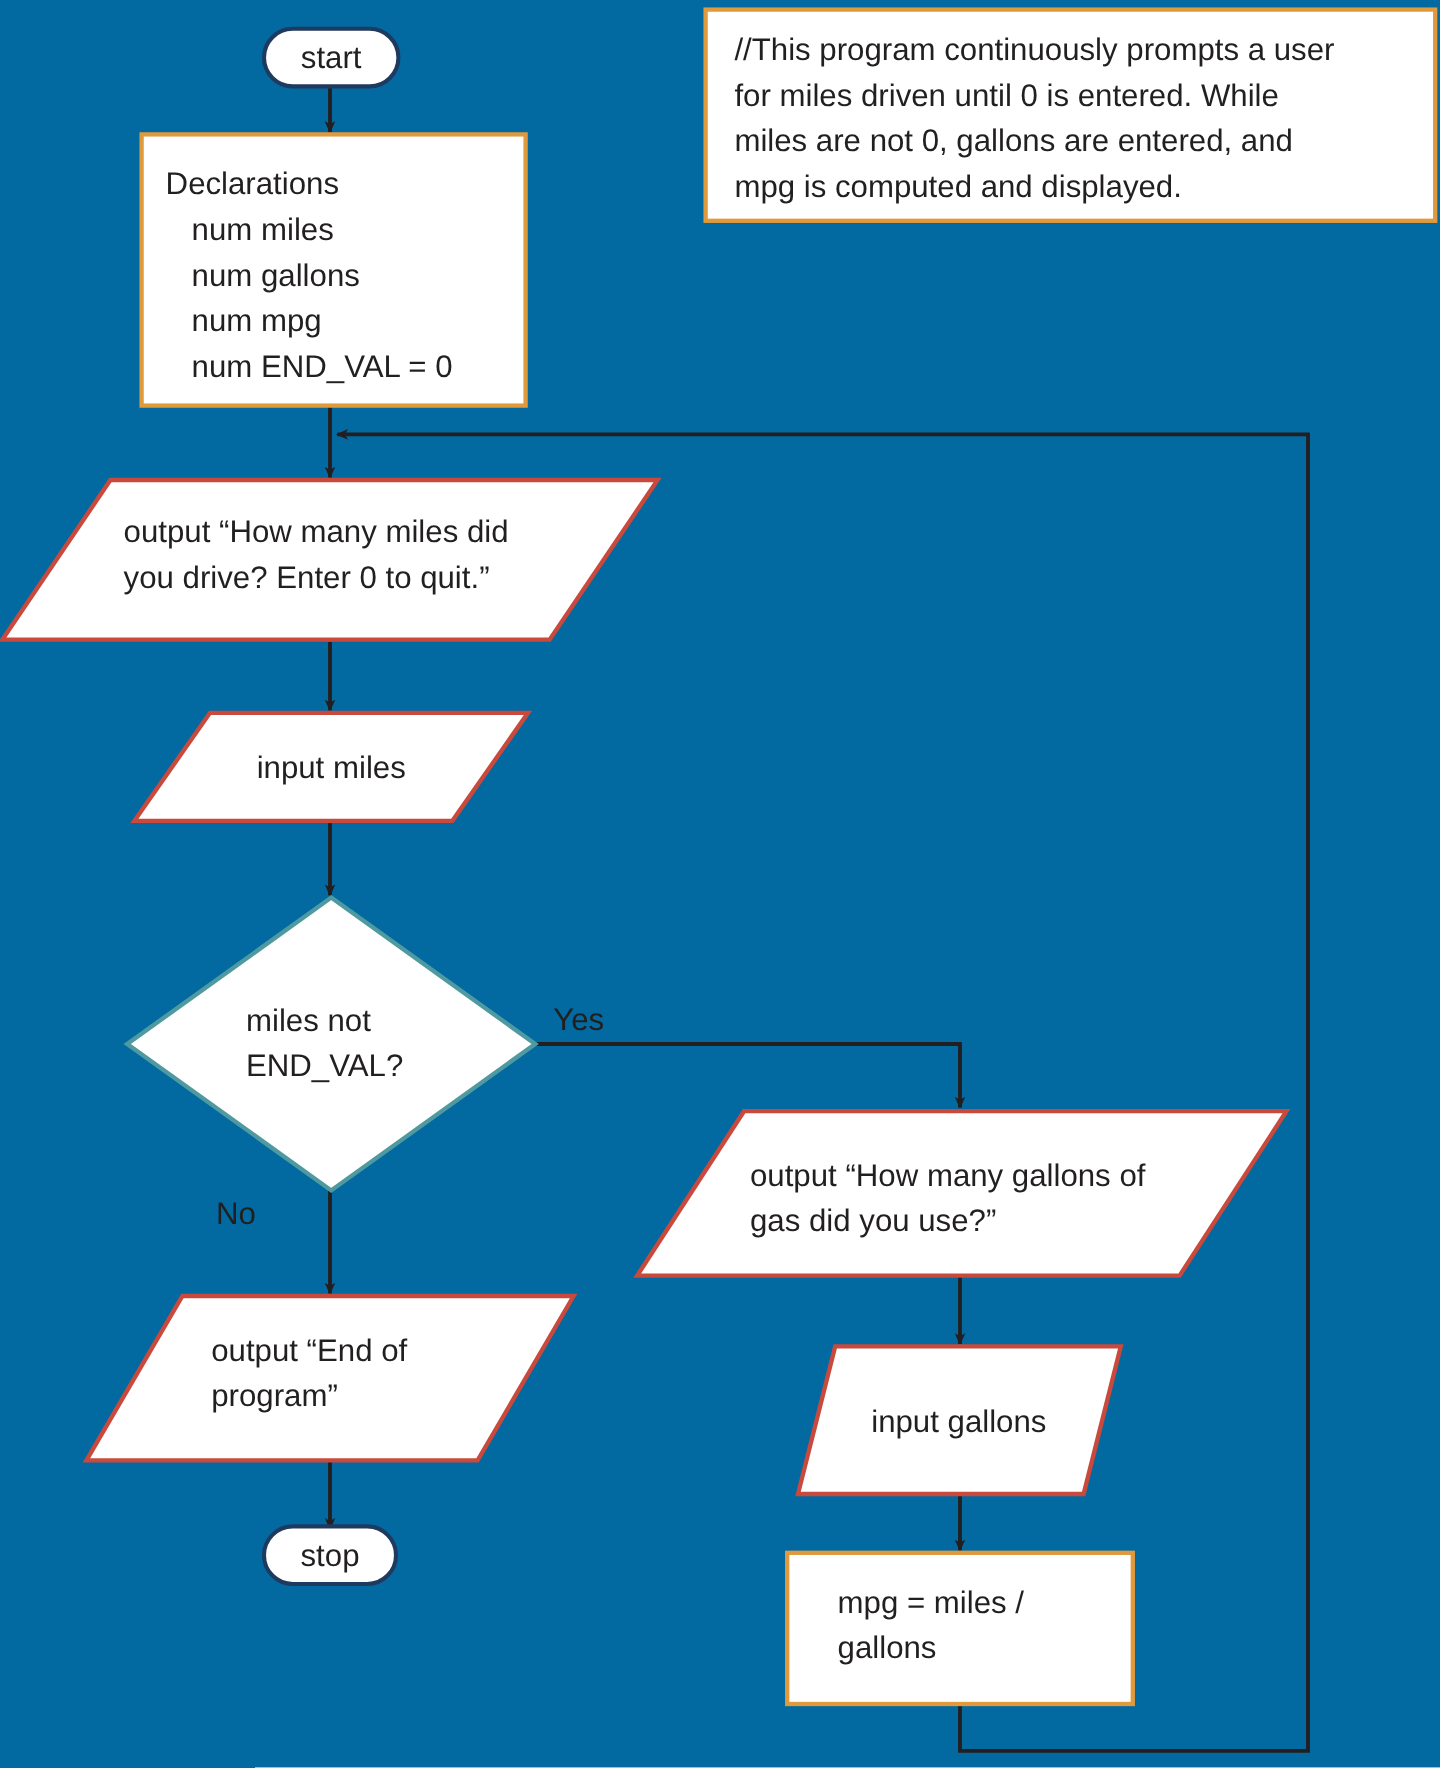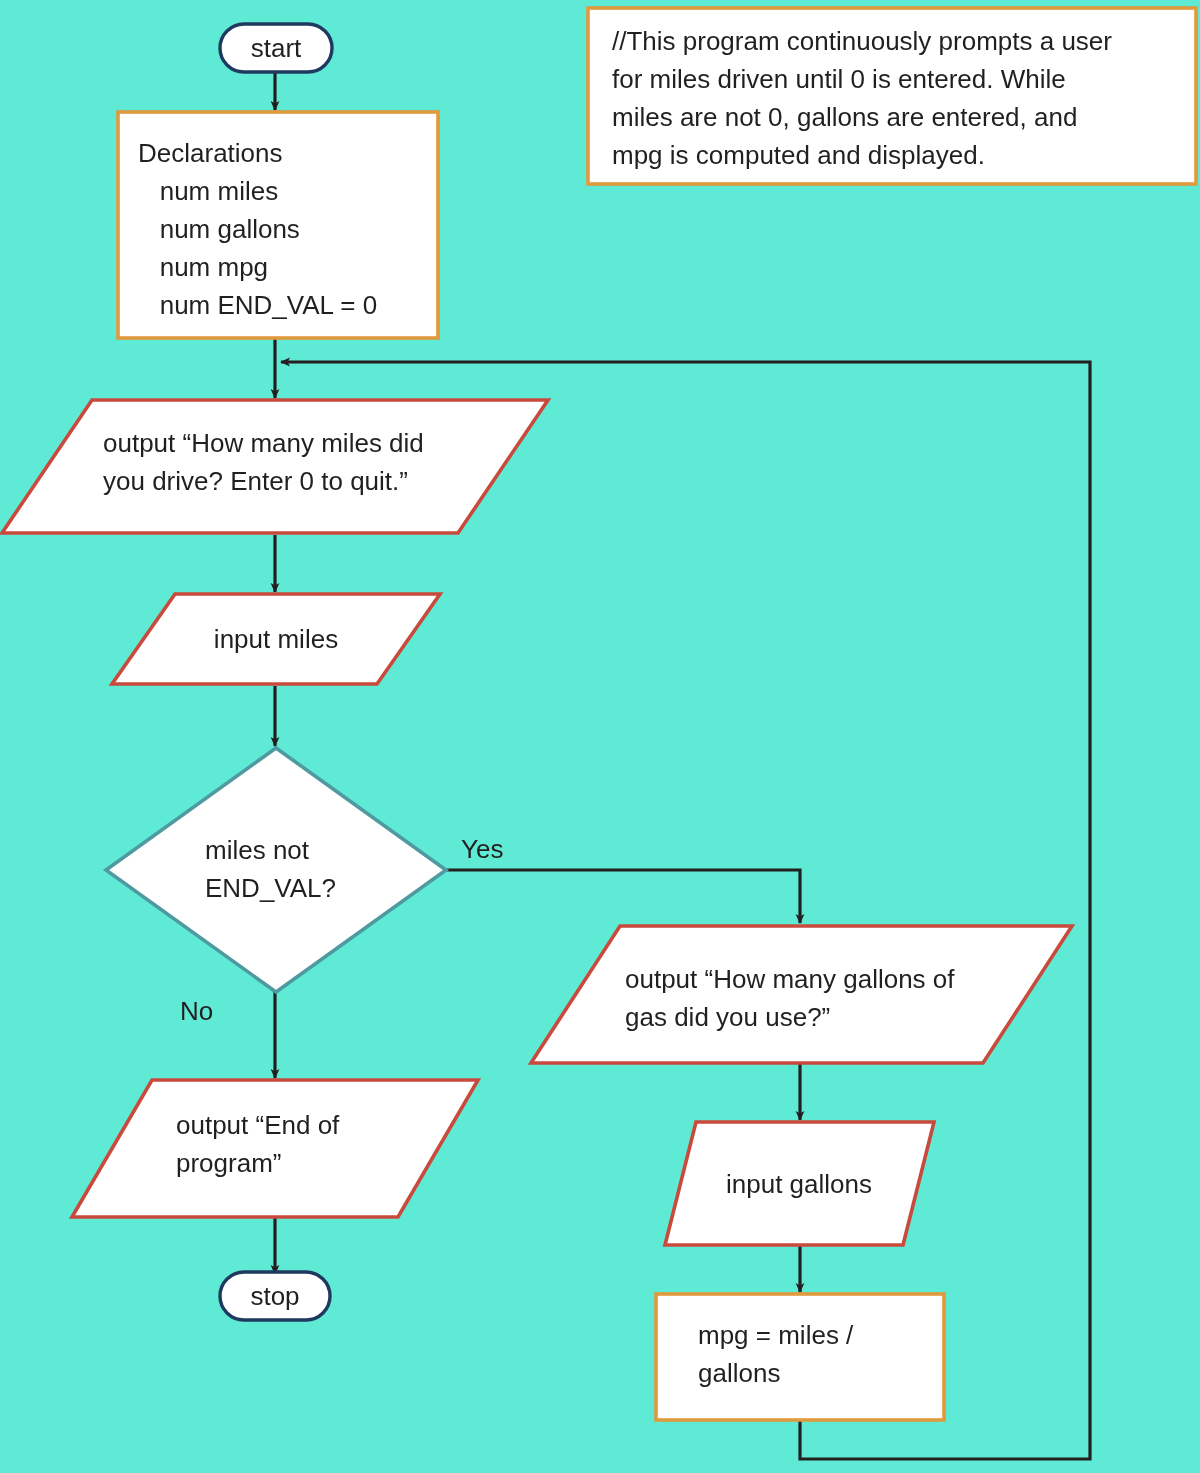--- a/index.html
+++ b/index.html
@@ -4,21 +4,21 @@
 <style>
   html, body {
     margin: 0;
     padding: 0;
     background: #ffffff;
   }
   #canvas {
     position: relative;
     width: 1200px;
     height: 1473px;
-    background: #5eead4;
+    background: #0369a1;
     font-family: "Liberation Sans", sans-serif;
   }
   svg.flow {
     position: absolute;
     top: 0;
     left: 0;
     width: 1200px;
     height: 1473px;
     overflow: visible;
   }

